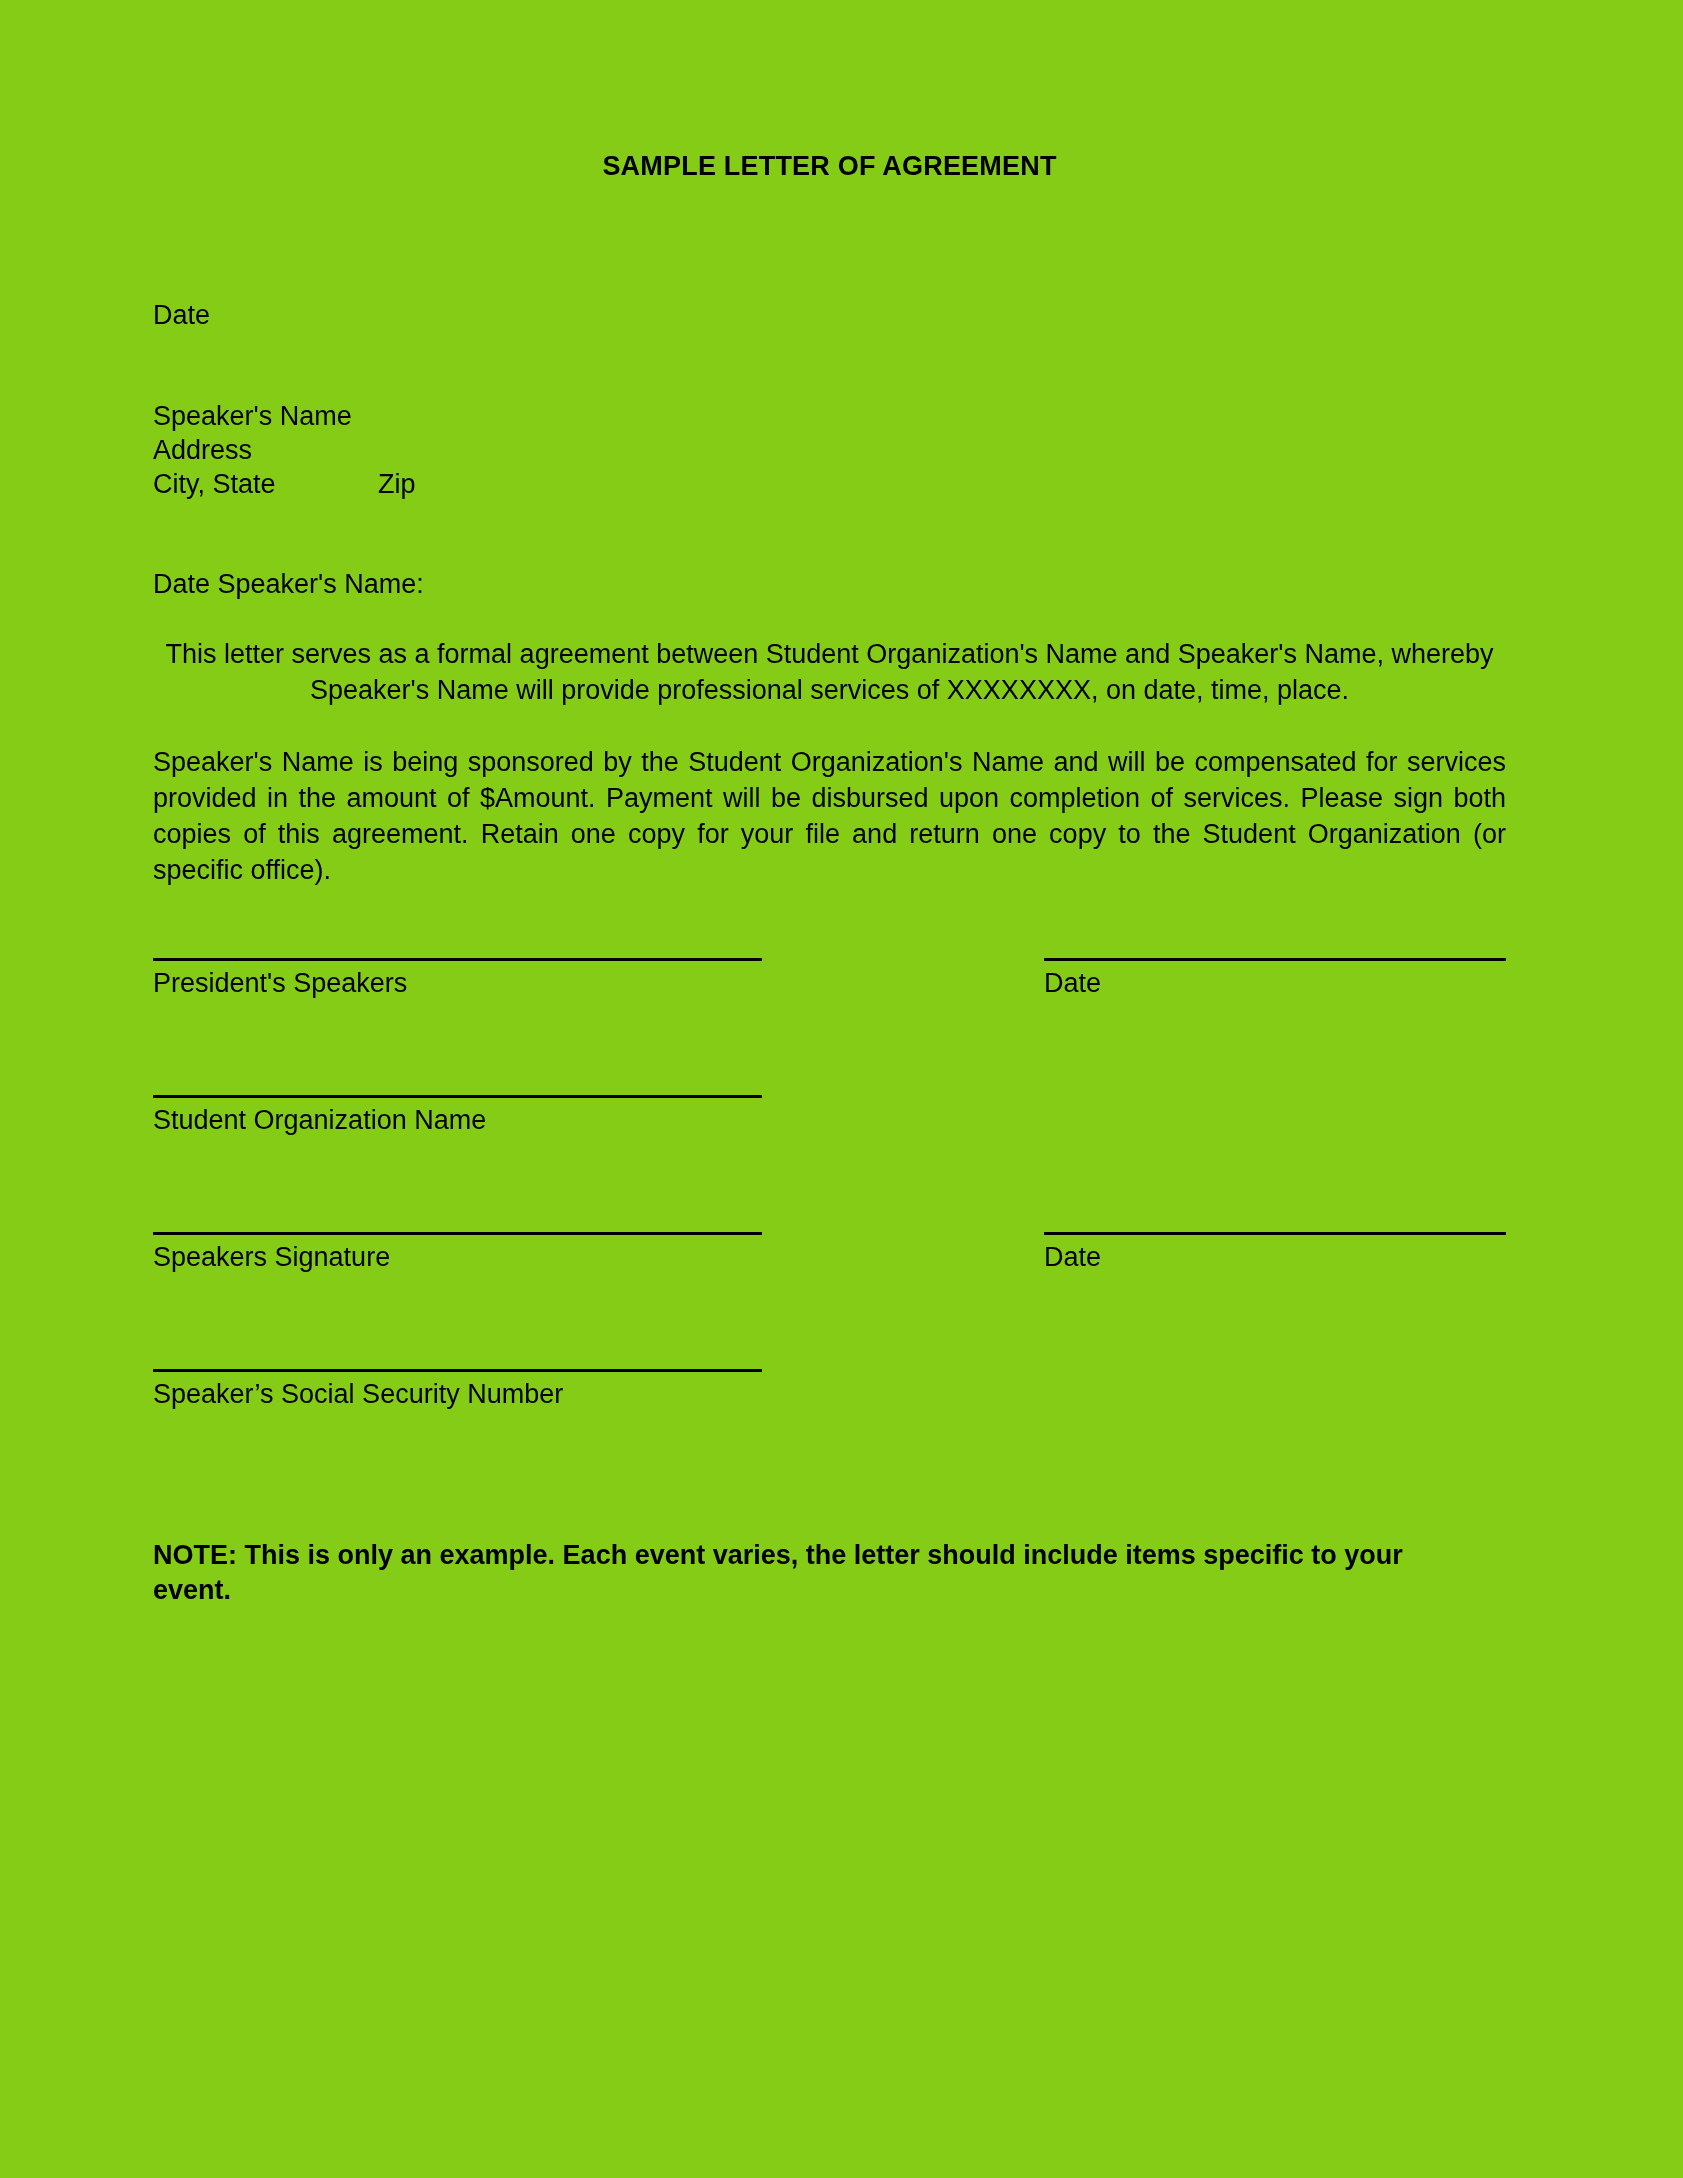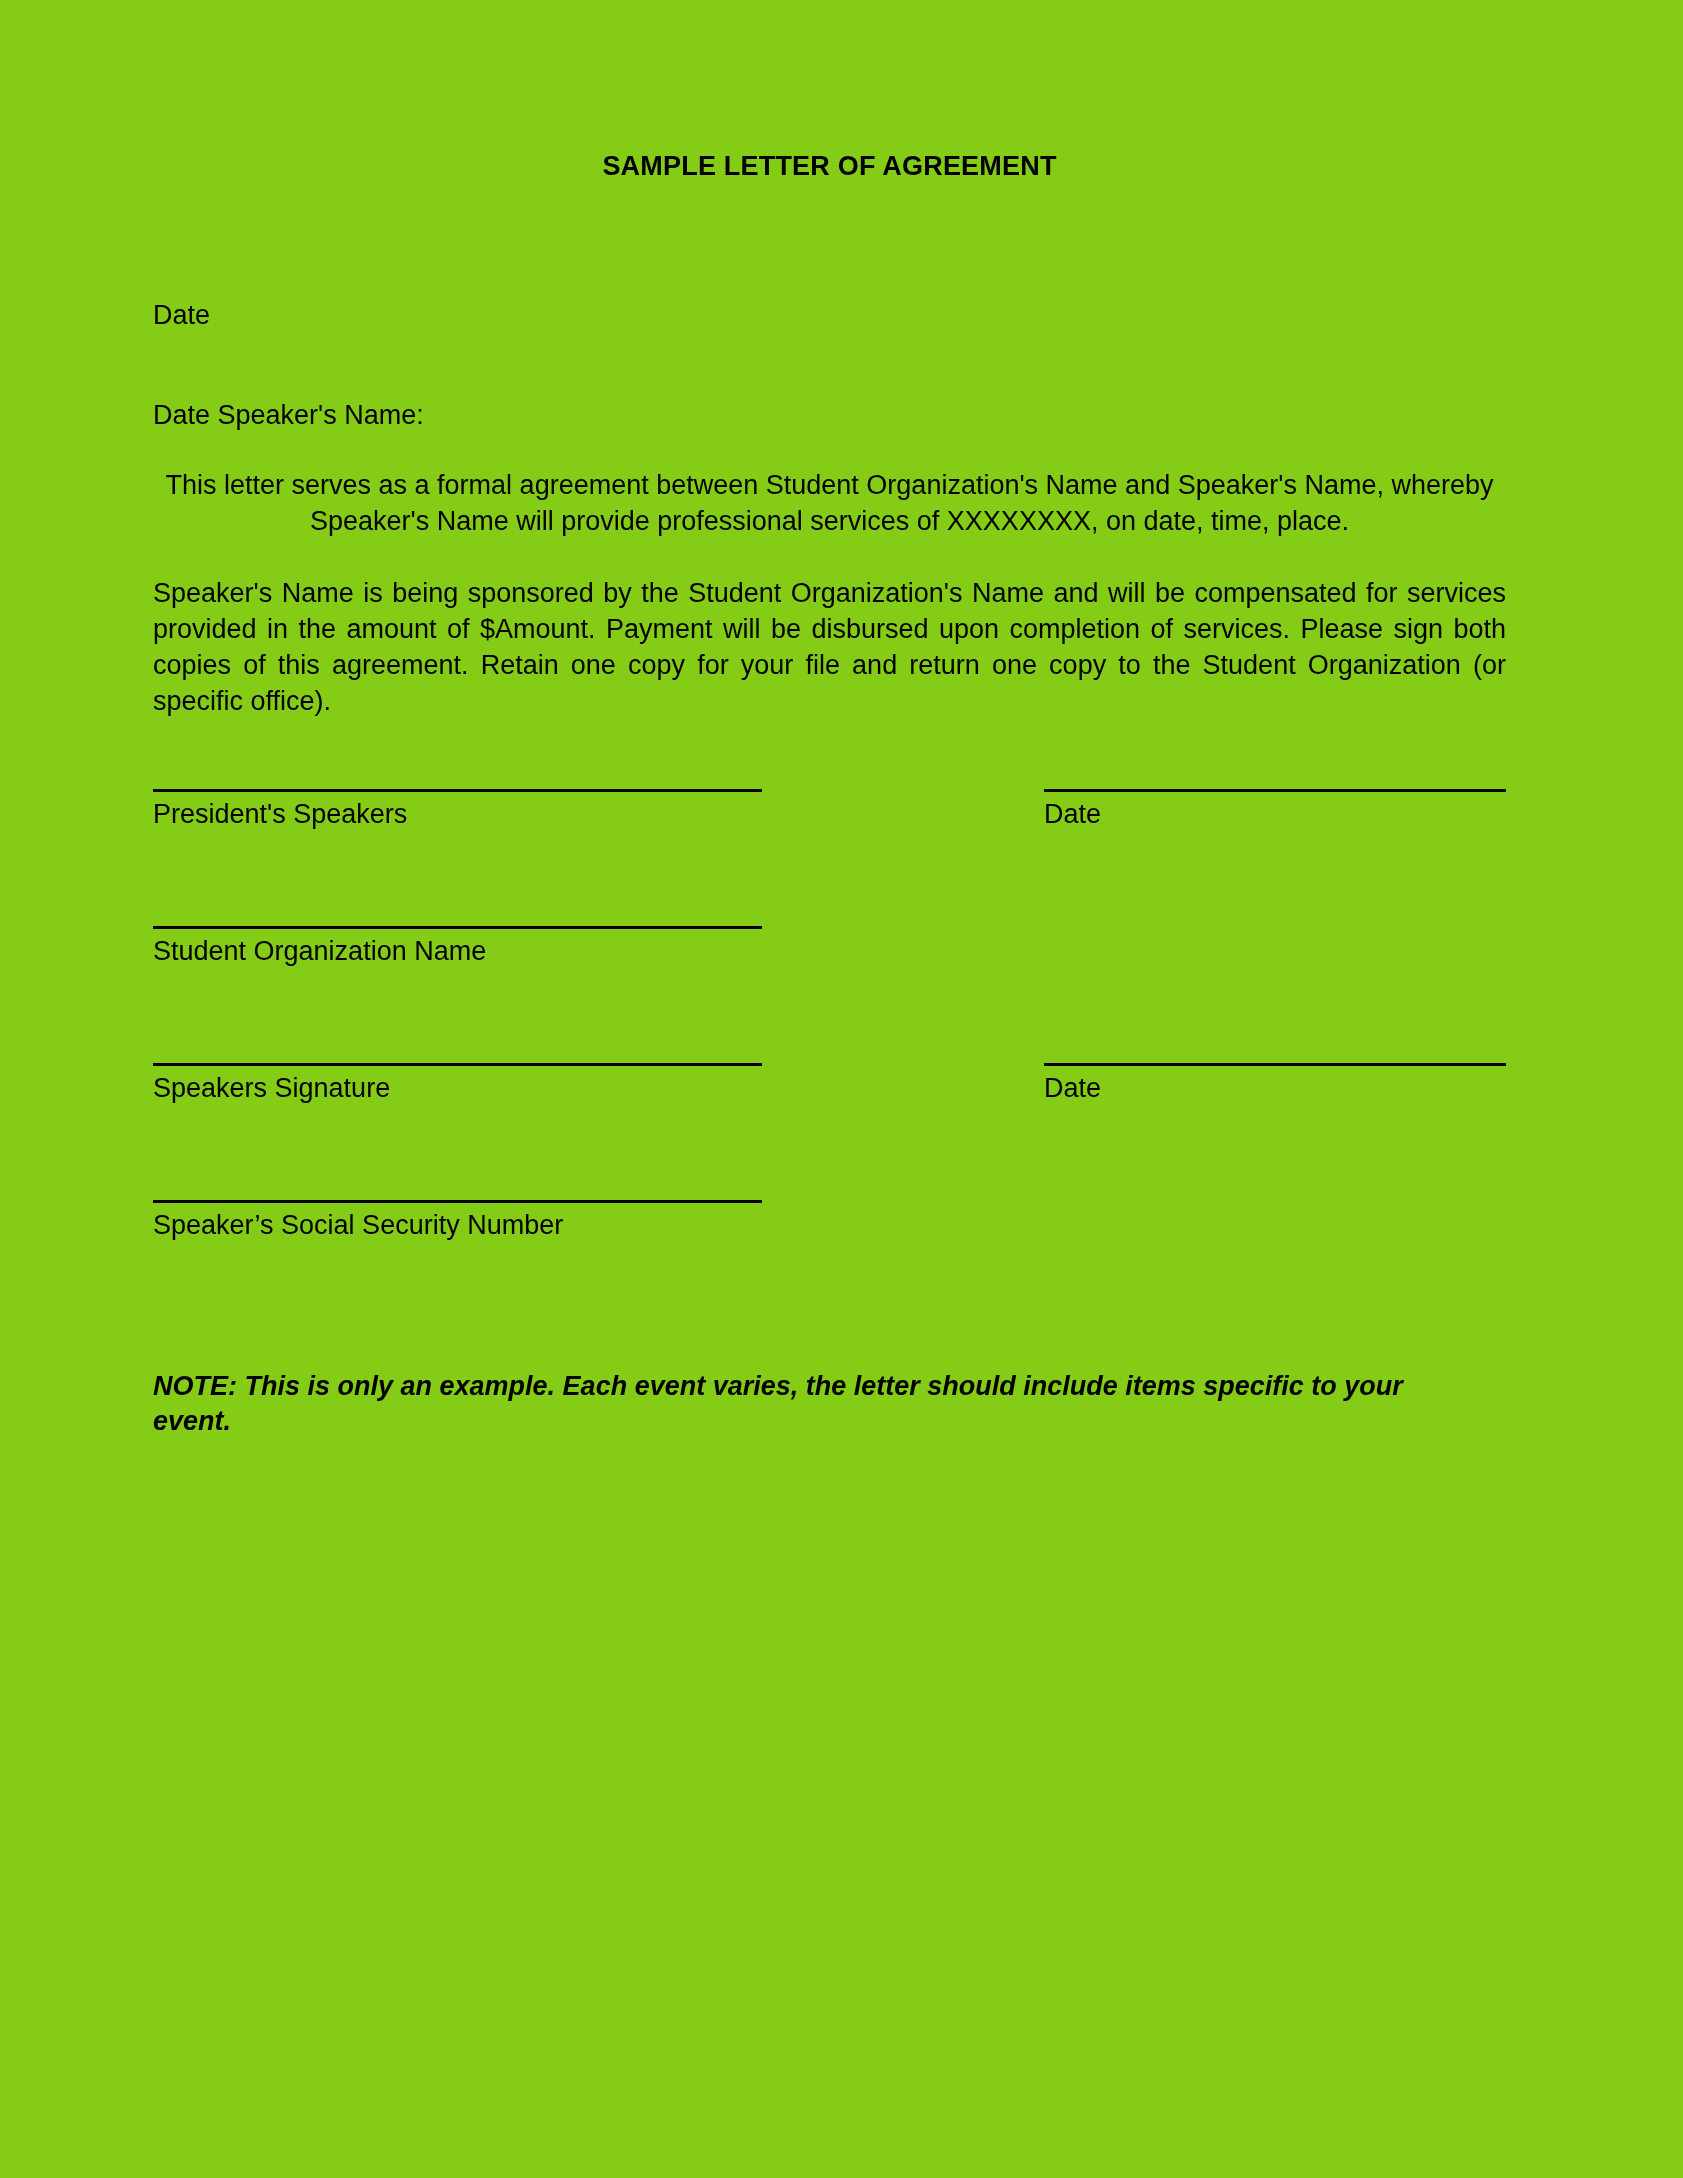--- a/index.html
+++ b/index.html
@@ -88,35 +88,39 @@
   }
   .sig-label.left  { left: 0; }
   .sig-label.right { left: 891px; }
 
   .sig-block.tall { height: 139px; text-align: right; }
 
   .note {
     margin-top: 30px;
     font-size: 27px;
     font-weight: bold;
-    font-style: italic;
     line-height: 1.32;
     width: 1287px;
   }
 </style>
 </head>
 <body>
 
 <div class="page">
   <div class="content">
 
     <div class="doc-title">SAMPLE LETTER OF AGREEMENT</div>
 
     <div class="date-line">Date</div>
 
+    <div class="address-block">
+      <div class="addr-row">Speaker's Name</div>
+      <div class="addr-row">Address</div>
+      <div class="addr-row"><span>City, State</span><span>	&nbsp;&nbsp;&nbsp;&nbsp;&nbsp;&nbsp;</span><span>Zip</span></div>
+    </div>
 
     <div class="salutation">Date Speaker's Name:</div>
 
     <div class="para no-justify">This letter serves as a formal agreement between Student Organization's Name and Speaker's Name, whereby Speaker's Name will provide professional services of XXXXXXXX, on date, time, place.</div>
 
     <div class="para">Speaker's Name is being sponsored by the Student Organization's Name and will be compensated for services provided in the amount of $Amount. Payment will be disbursed upon completion of services. Please sign both copies of this agreement. Retain one copy for your file and return one copy to the Student Organization (or specific office).</div>
 
     <div class="sig-section">
 
       <div class="sig-block">

